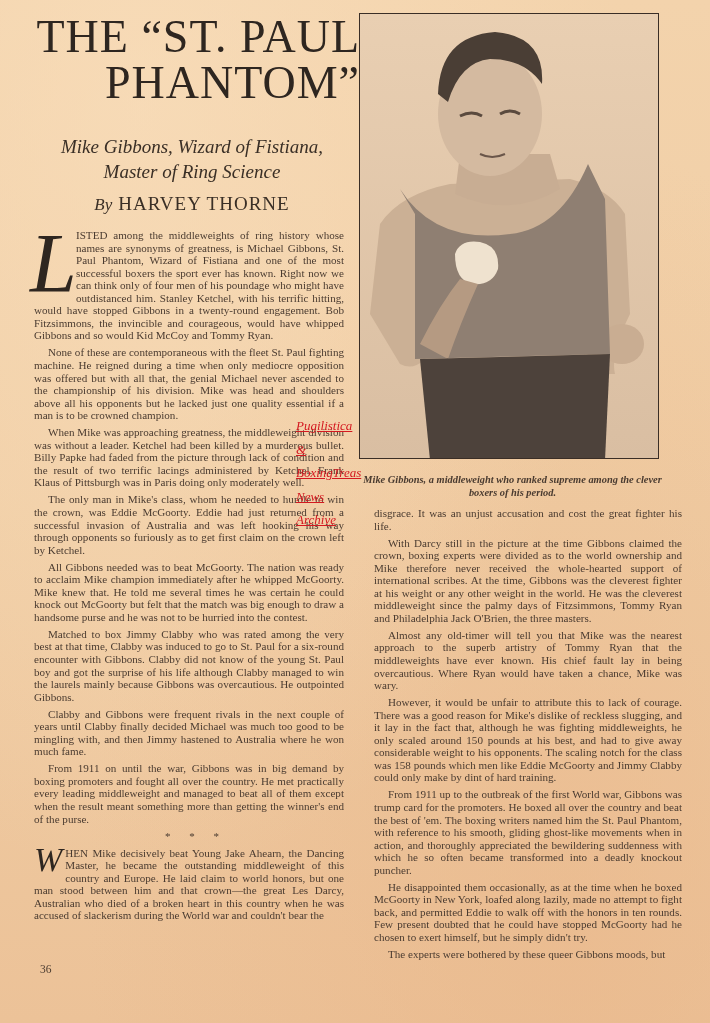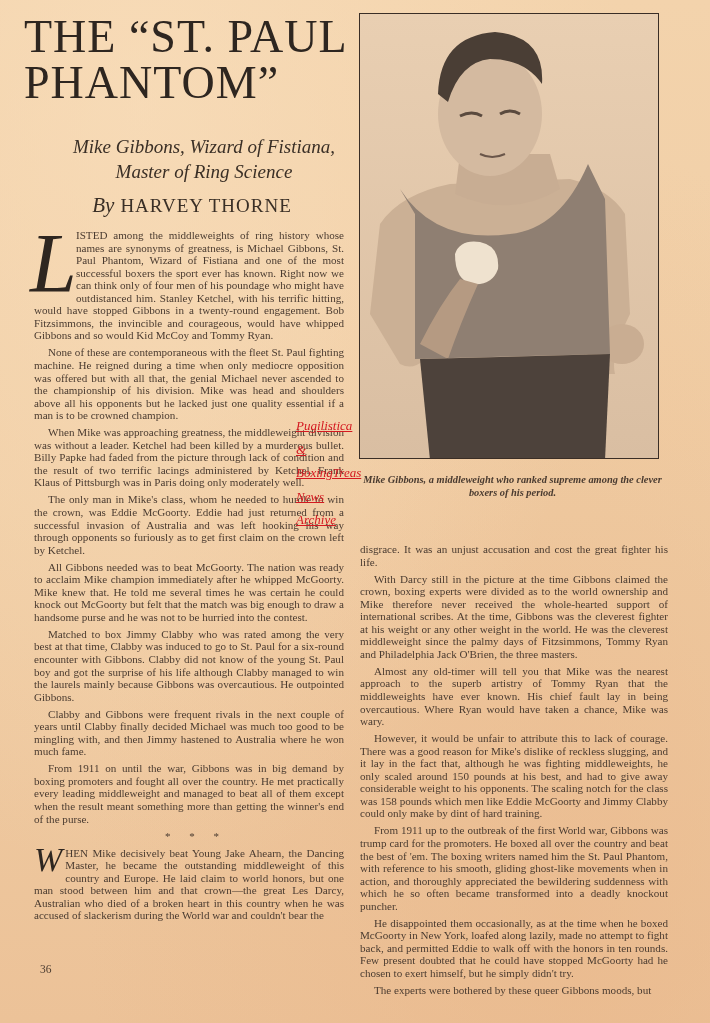--- a/index.html
+++ b/index.html
@@ -11,44 +11,44 @@
       radial-gradient(ellipse at 80% 90%, rgba(232,180,135,0.5), transparent 60%),
       linear-gradient(180deg, #f3d3ac 0%, #f0cda4 50%, #ecc298 100%);
     font-family: "Liberation Serif", "DejaVu Serif", serif;
     color: #3d3128;
   }
   .page { position: absolute; inset: 0; }
 
   
   .title {
     position: absolute; left: 24px; top: 8px; width: 336px;
-    text-align: left; font-family: "Liberation Serif", serif;
+    text-align: right; font-family: "Liberation Serif", serif;
     color: #2e2620; font-weight: normal; line-height: 1;
   }
   .title .l1 { font-size: 46px; letter-spacing: 1px; margin-top: 6px; }
   .title .l2 { font-size: 46px; letter-spacing: 1px; }
   .subtitle {
-    position: absolute; left: 36px; top: 134px; width: 336px; text-align: center;
+    position: absolute; left: 24px; top: 134px; width: 336px; text-align: center;
     font-style: italic; font-size: 19px; line-height: 25px; color: #3a2f26;
   }
   .byline {
     position: absolute; left: 24px; top: 193px; width: 336px; text-align: center;
     font-size: 19px; color: #3a2f26; letter-spacing: 1px;
   }
-  .byline .by { font-style: italic; font-size: 21px; margin-right: 6px; letter-spacing: 0; }
+  .byline .by { font-style: italic; font-size: 17px; margin-right: 6px; letter-spacing: 0; }
 
   
   .col {
     position: absolute; font-size: 11.1px; line-height: 12.55px;
     text-align: justify; color: #4a3b30;
   }
   .col p { margin: 0 0 4.5px 0; text-indent: 14px; }
   .col p.noind { text-indent: 0; }
   .left-col { left: 34px; top: 229px; width: 310px; }
-  .right-col { left: 360px; top: 507px; width: 308px; margin-top: 36px; }
+  .right-col { left: 374px; top: 507px; width: 308px; }
 
   .dropcap-L {
     float: left; font-family: "Liberation Serif", serif; font-style: italic;
     font-size: 84px; line-height: 62px; height: 62px; width: 40px;
     margin: 4px 6px 0 -4px; color: #2e2620;
   }
   .dropcap-W {
     float: left; font-family: "Liberation Serif", serif; font-style: italic;
     font-size: 34px; line-height: 26px; height: 26px; margin: 0 3px 0 0; color: #2e2620;
   }

